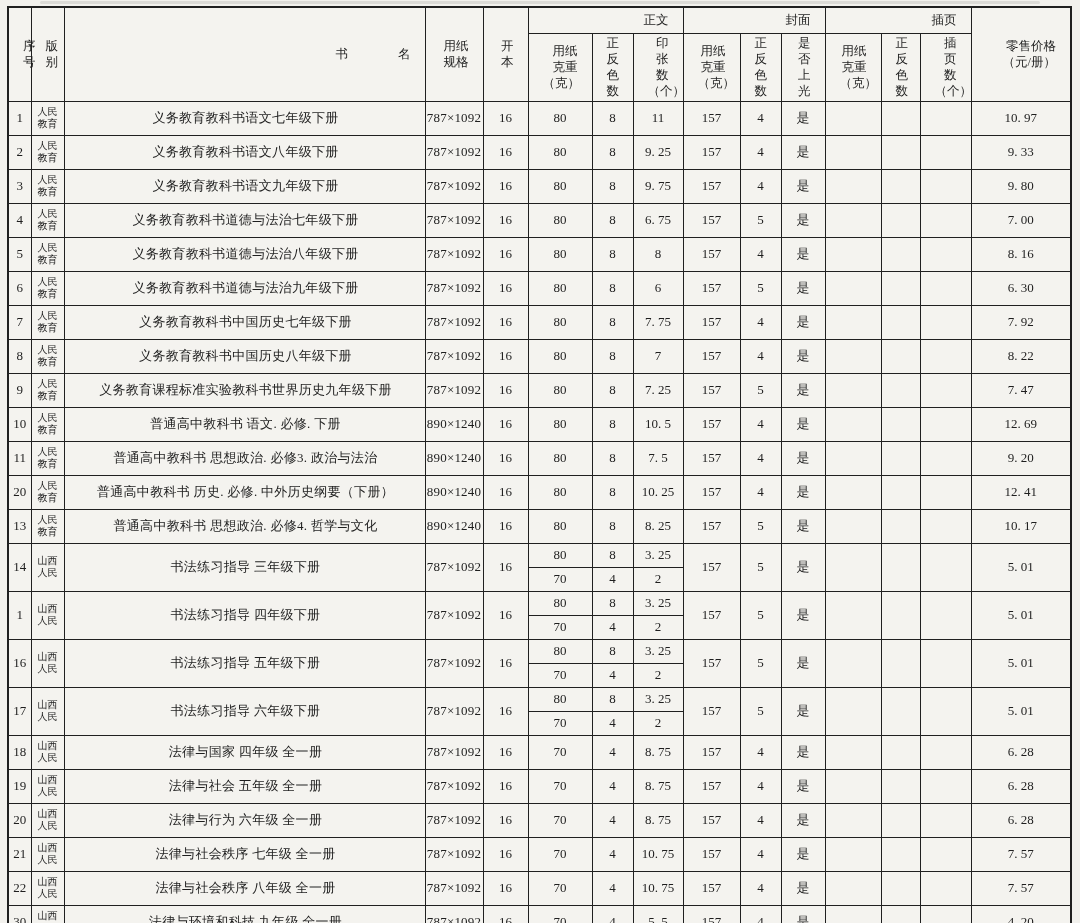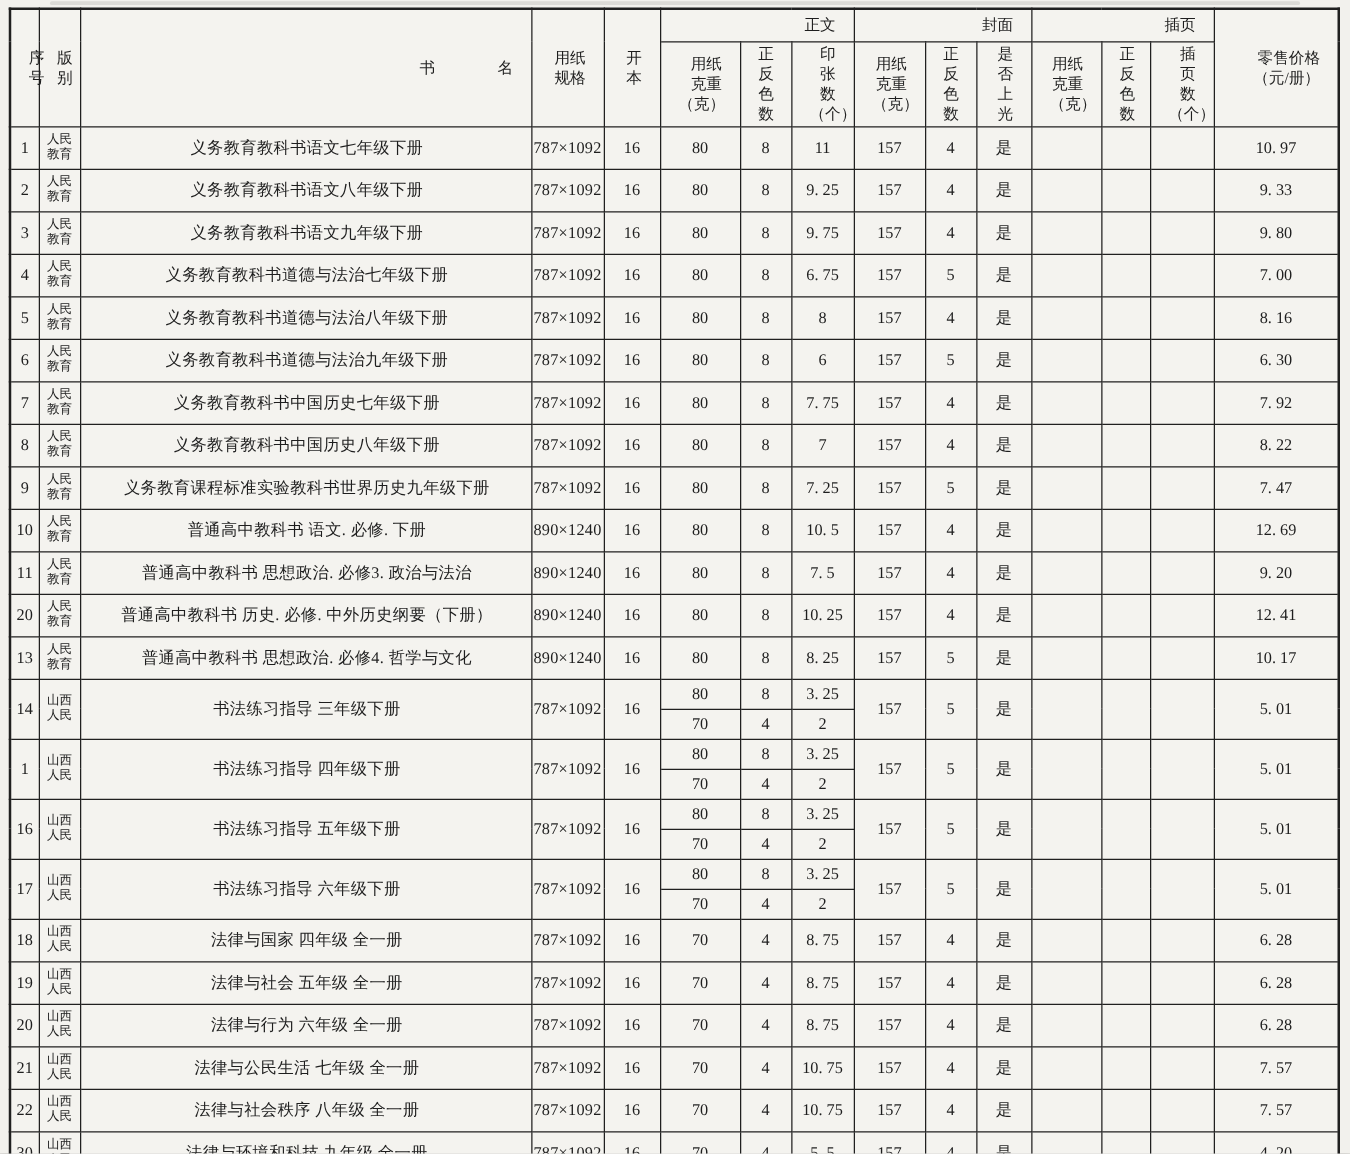--- a/index.html
+++ b/index.html
@@ -489,21 +489,21 @@
           <td>是</td>
           <td></td>
           <td></td>
           <td></td>
           <td>6. 28</td>
         </tr>
         <tr>
           <td>21</td>
           <td class="edition">山西
 人民</td>
-          <td class="name">法律与公民生活 七年级 全一册</td>
+          <td class="name">法律与社会秩序 七年级 全一册</td>
           <td class="spec">787×1092</td>
           <td>16</td>
           <td>70</td>
           <td>4</td>
           <td>10. 75</td>
           <td>157</td>
           <td>4</td>
           <td>是</td>
           <td></td>
           <td></td>

